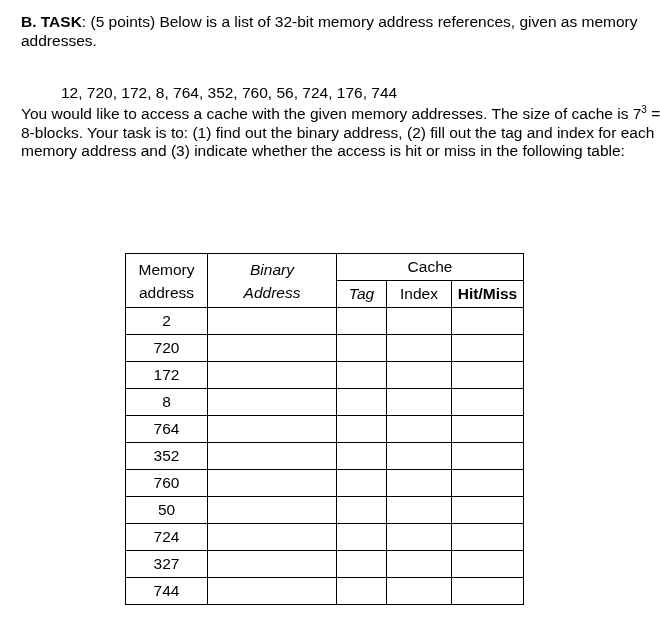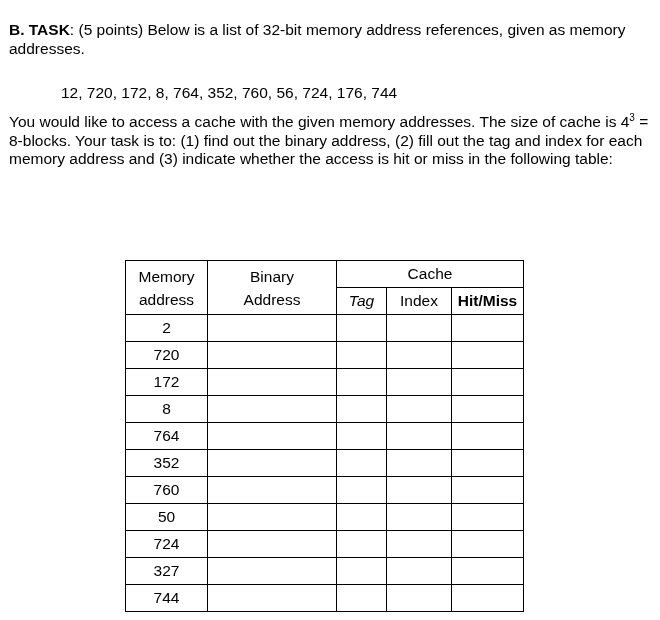--- a/index.html
+++ b/index.html
@@ -2,55 +2,55 @@
 <html><head>
 <meta charset="utf-8">
 <style>
   html, body { margin: 0; padding: 0; background: #ffffff; }
   body {
     width: 660px; height: 620px; position: relative; overflow: hidden;
     font-family: "Liberation Sans", sans-serif; color: #000;
     font-size: 15.5px;
   }
   .para {
-    position: absolute; left: 9px; width: 640px; line-height: 18.5px; margin-top: 8px;
+    position: absolute; left: 21px; width: 640px; line-height: 18.5px;
   }
   #p1 { top: 13px; }
   #addr-list { position: absolute; left: 61px; top: 84px; line-height: 18.5px; }
   #p2 { top: 105px; }
   b { font-weight: bold; }
   sup { font-size: 10px; vertical-align: 6px; line-height: 0; }
 
   table.cache {
-    position: absolute; left: 125px; top: 260px;
+    position: absolute; left: 125px; top: 253px;
     border-collapse: collapse;
     font-size: 15.5px;
   }
   table.cache td {
     border: 1px solid #000;
     text-align: center; vertical-align: middle;
     padding: 0; height: 26px;
   }
   .c-mem { width: 81px; }
-  .c-bin { width: 128px; }
+  .c-bin { width: 128px; font-style: italic; }
   .c-tag { width: 49px; font-style: italic; }
   .c-idx { width: 64px; margin-top: 32px; }
   .c-hm  { width: 71px; font-weight: bold; }
   .hdr-two { line-height: 23px; height: 53px !important; }
   .hdr-cache { height: 26px !important; margin-top: 33px; }
   .hdr-sub { height: 26px !important; }
 </style>
 </head>
 <body>
 
 <div class="para" id="p1"><b>B. TASK</b><span>: (5 points) Below is a list of 32-bit memory address references, given as memory addresses.</span></div>
 
 <div id="addr-list">12, 720, 172, 8, 764, 352, 760, 56, 724, 176, 744</div>
 
-<div class="para" id="p2"><span>You would like to access a cache with the given memory addresses. The size of cache is 4</span><sup>3</sup><span> = 8-blocks. Your task is to: (1) find out the binary address, (2) fill out the tag and index for each memory address and (3) indicate whether the access is hit or miss in the following table:</span></div>
+<div class="para" id="p2"><span>You would like to access a cache with the given memory addresses. The size of cache is 7</span><sup>3</sup><span> = 8-blocks. Your task is to: (1) find out the binary address, (2) fill out the tag and index for each memory address and (3) indicate whether the access is hit or miss in the following table:</span></div>
 
 <table class="cache">
   <tbody id="tbody">
     <tr>
       <td class="c-mem hdr-two" rowspan="2">
         <span>Memory</span><br>
         <span>address</span>
       </td>
       <td class="c-bin hdr-two" rowspan="2">
         <span>Binary</span><br>

